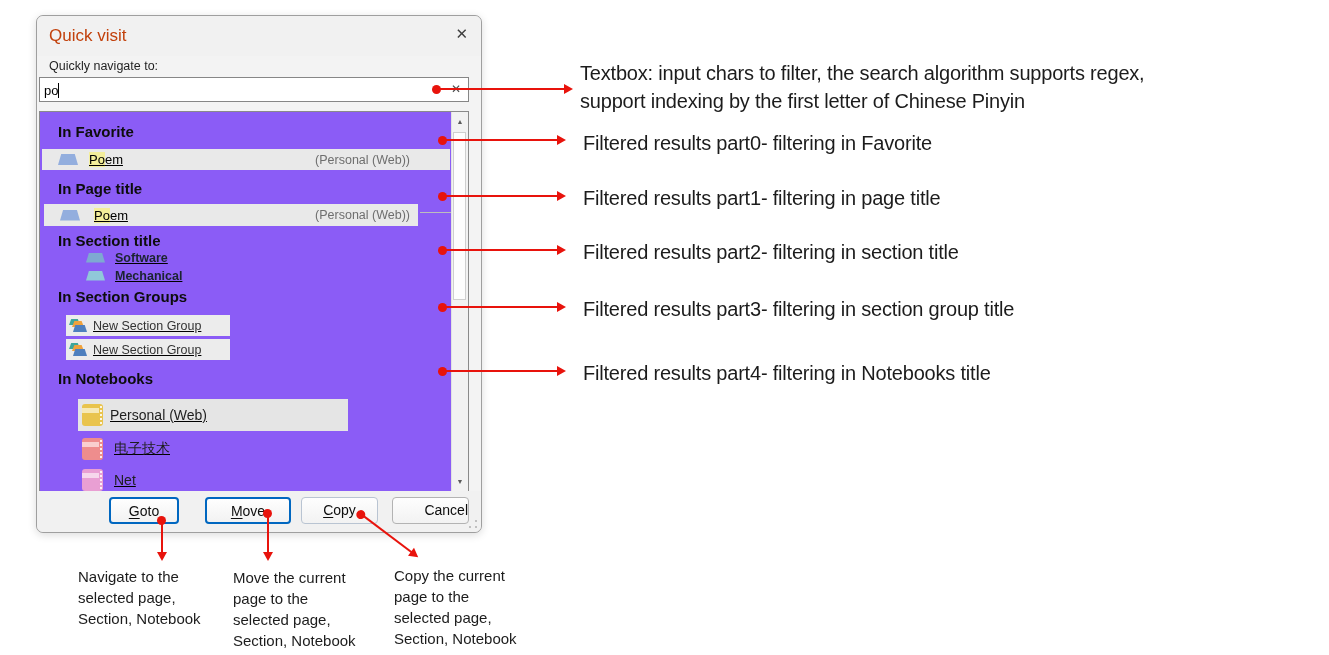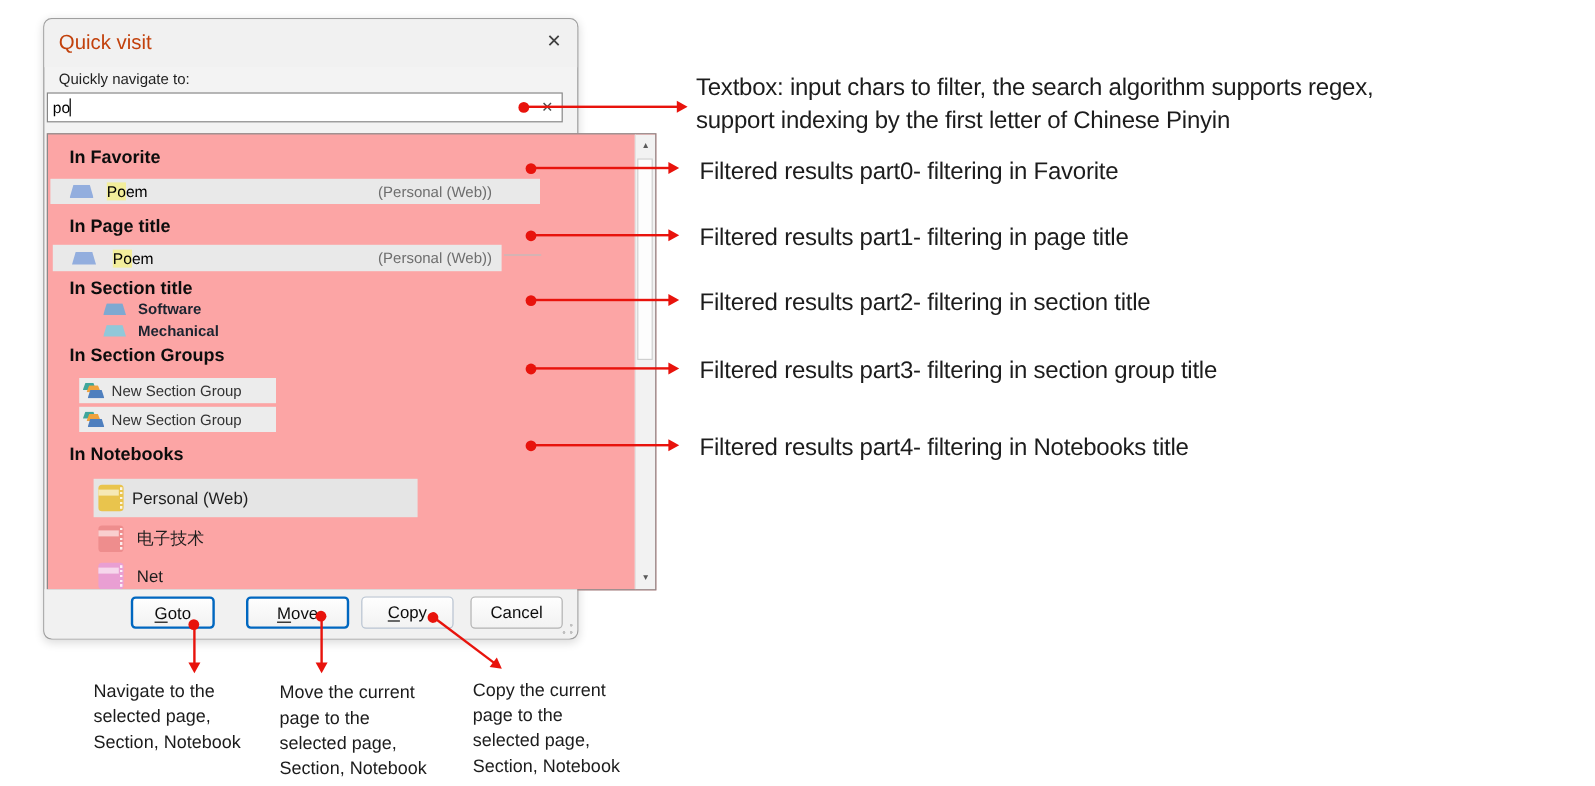--- a/index.html
+++ b/index.html
@@ -18,24 +18,24 @@
   .title{position:absolute; left:12px; top:10px; font-size:17px; color:#c2410c;}
   .close{position:absolute; right:13px; top:9px; font-size:15px; color:#404040; cursor:default;}
   .nav-label{position:absolute; left:12px; top:43px; font-size:12.5px; color:#1f1f1f;}
   .searchbox{position:absolute; left:2px; top:61px; width:430px; height:25px; background:#ffffff;
     border:1px solid #868686; padding:3px 6px 0 4px;}
   .search-text{font-size:13px; color:#000;}
   .caret{display:inline-block; width:1px; height:15px; background:#000; vertical-align:-3px;}
   .clear{position:absolute; right:7px; top:4px; font-size:12px; color:#4a4a4a;}
 
   
-  .listbox{position:absolute; left:2px; top:95px; width:508px; height:381px; background:#fca5a5;
+  .listbox{position:absolute; left:2px; top:95px; width:430px; height:381px; background:#8b5cf6;
     border:1px solid #8a8a8a; overflow:hidden;}
   .lh{position:absolute; left:18px; font-size:15px; font-weight:bold; color:#0d0d0d; white-space:nowrap;}
-  .row{position:absolute; white-space:nowrap;}
+  .row{position:absolute; white-space:nowrap;text-decoration:underline;}
   .row.sel{background:var(--row_bg);}
   .row-inner{display:flex; align-items:center; height:100%;}
   .match{background:var(--match_bg); color:#000;}
   .ctx{position:absolute; top:50%; transform:translateY(-50%); color:var(--ctx_text); font-size:12.5px;}
 
   
   .sec-icon{display:inline-block; width:20px; height:11px;
     clip-path:polygon(16% 0,84% 0,100% 100%,0 100%);}
   .c-secblue{background:var(--sec_blue);}
   .c-secsteel{background:var(--sec_steel);}
@@ -74,21 +74,21 @@
 
   
   .btnbar{position:absolute; left:0; right:0; bottom:0; height:41px; background:#f1f1f1;
     border-radius:0 0 7px 7px;}
   .btn{position:absolute; top:6px; height:27px; background:linear-gradient(#fefefe,#f2f2f2);
     border-radius:4px; font-size:14px; color:#0d0d0d; text-align:center; line-height:24px;
     font-family:"Liberation Sans", sans-serif;}
   .btn .mn{text-decoration:underline; text-underline-offset:2px;}
   .btn.accent{border:2px solid var(--accent);}
   .btn.soft{border:1px solid #b9c4d2; line-height:25px;}
-  .btn.plain{border:1px solid #b3b3b3; line-height:25px;}
+  .btn.plain{border:1px solid #b3b3b3; line-height:25px;text-align:right;}
   .grip{position:absolute; right:3px; bottom:3px; width:10px; height:10px;
     background:
       radial-gradient(circle at 8px 2px,#c0c0c0 1px, transparent 1.4px),
       radial-gradient(circle at 8px 8px,#c0c0c0 1px, transparent 1.4px),
       radial-gradient(circle at 2px 8px,#c0c0c0 1px, transparent 1.4px);}
 
   
   .note{position:absolute; color:#1c1c1c; white-space:pre-line;}
   .note.big{font-size:20px; line-height:28px; letter-spacing:-0.2px;}
   .note.small{font-size:15px; line-height:21px;}

